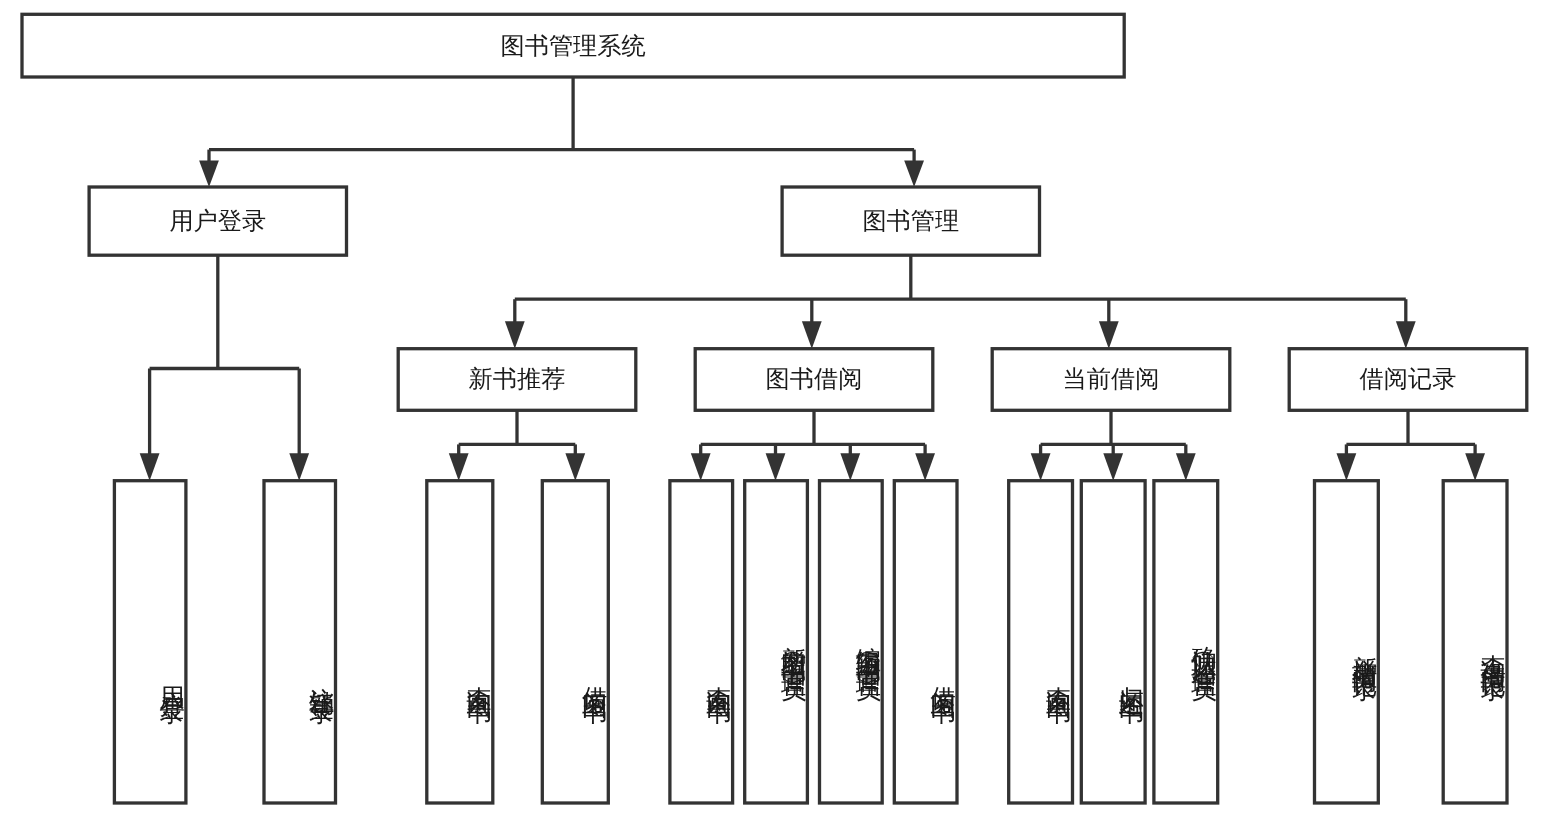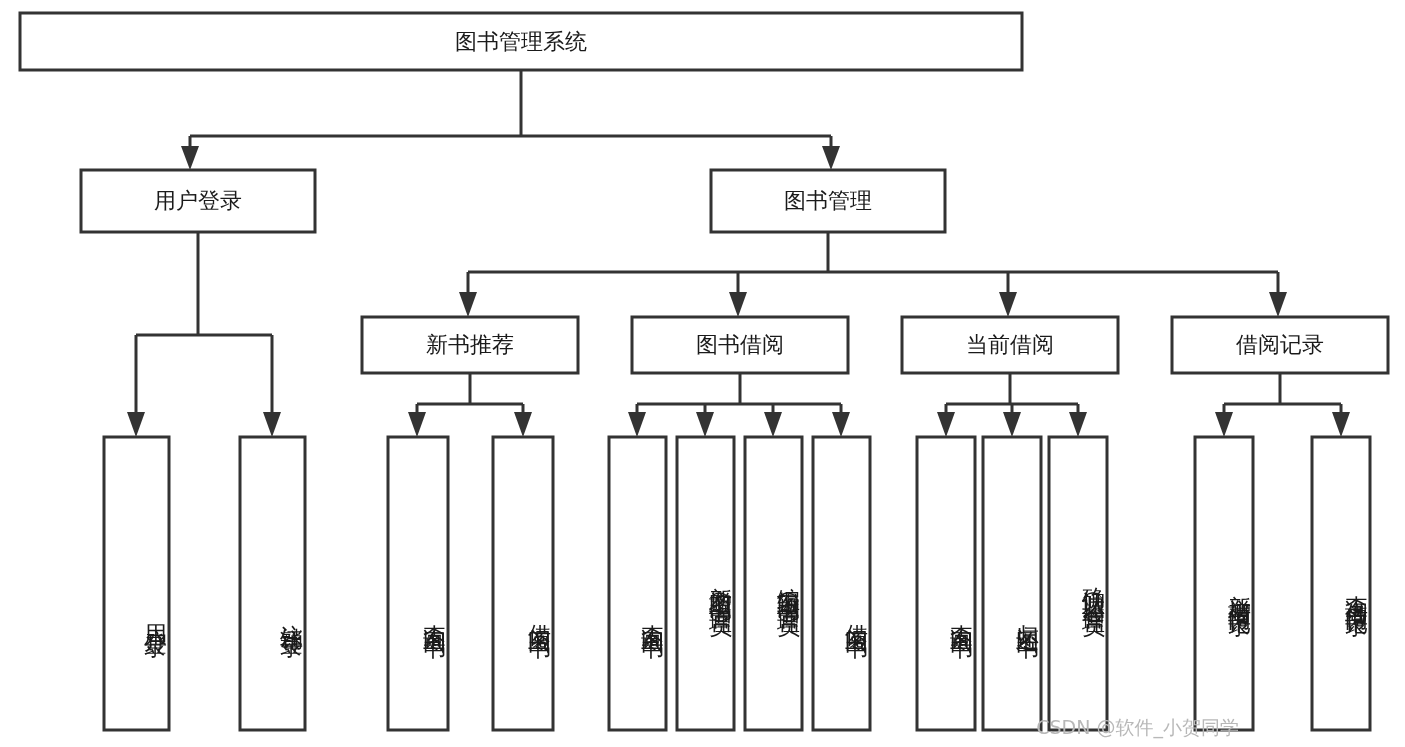--- a/index.html
+++ b/index.html
@@ -216,15 +216,14 @@
   <div class="leaf-label" style="left:745px; top:443px; width:57px; height:287px;">编辑图书（管理员）</div>
   <div class="leaf-label" style="left:813px; top:497px; width:57px; height:233px;">借阅图书</div>
 
   <div class="leaf-label" style="left:917px; top:497px; width:58px; height:233px;">查询图书</div>
   <div class="leaf-label" style="left:983px; top:497px; width:58px; height:233px;">归还图书</div>
   <div class="leaf-label" style="left:1049px; top:443px; width:58px; height:287px;">确认归还（管理员）</div>
 
   <div class="leaf-label" style="left:1195px; top:448px; width:58px; height:282px;">新增借阅记录</div>
   <div class="leaf-label" style="left:1312px; top:448px; width:58px; height:282px;">查询借阅记录</div>
 
-  <div class="watermark">CSDN @软件_小贺同学</div>
 
 </div>
 
 </body></html>

